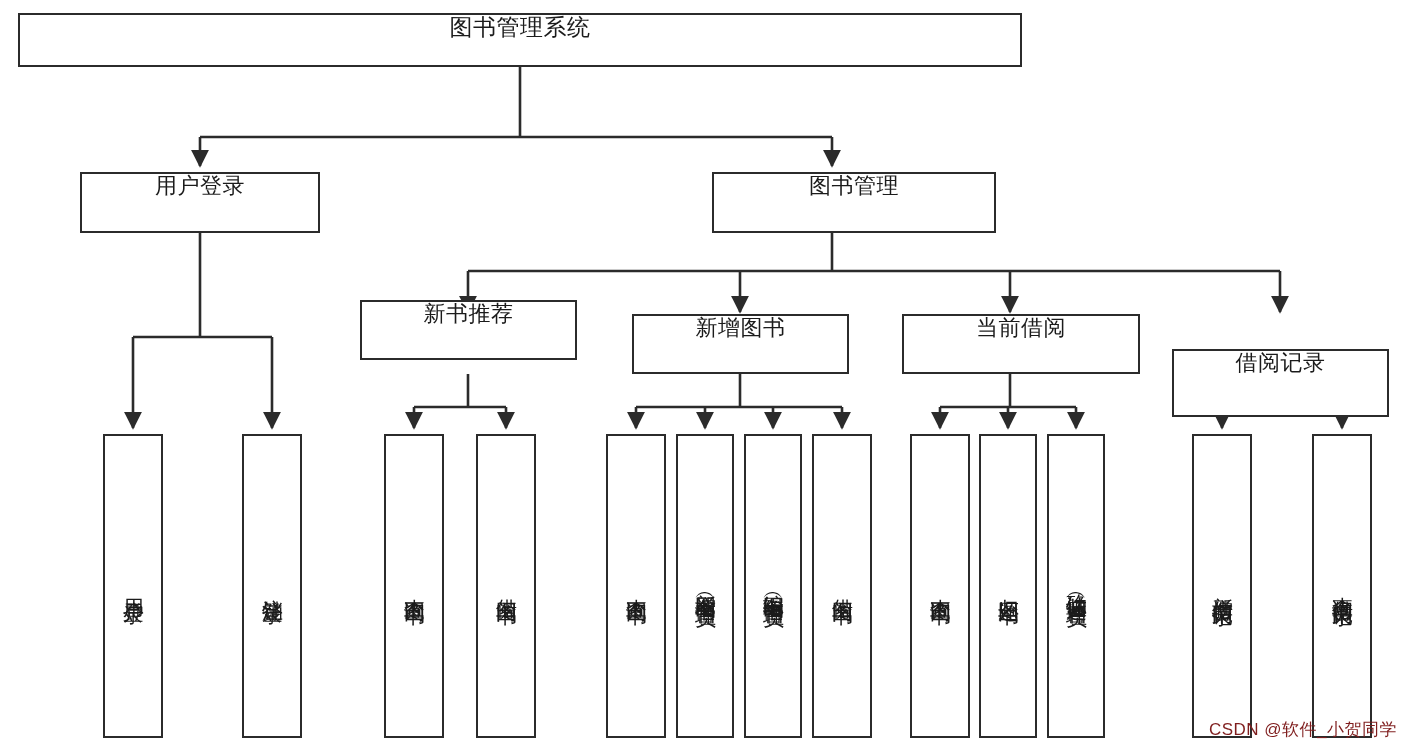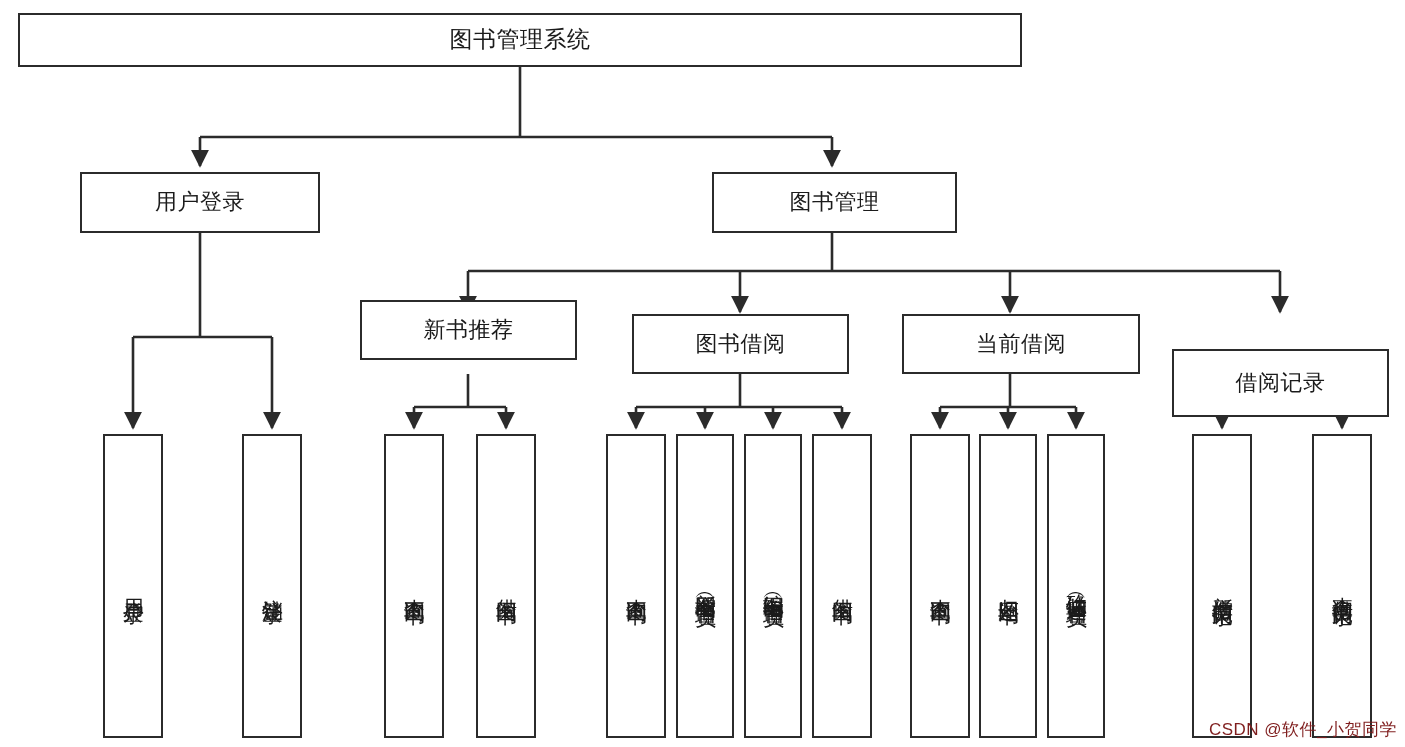--- a/index.html
+++ b/index.html
@@ -25,21 +25,21 @@
     width: 1405px;
     height: 747px;
     pointer-events: none;
   }
   .node {
     position: absolute;
     box-sizing: border-box;
     border: 2px solid #2b2b2b;
     background: #ffffff;
     display: flex;
-    align-items: center;
+    align-items: flex-start;
     justify-content: center;
     color: #1b1b1b;
   }
   .node-label {
     display: block;
     text-align: center;
     letter-spacing: 0.5px;
     color: #1b1b1b;
   }
   
@@ -133,30 +133,30 @@
   </svg>
 
   <div class="node h root" style="left:18px; top:13px; width:1004px; height:54px;">
     <span class="node-label">图书管理系统</span>
   </div>
 
   <div class="node h" style="left:80px; top:172px; width:240px; height:61px;">
     <span class="node-label">用户登录</span>
   </div>
 
-  <div class="node h" style="left:712px; top:172px; width:245px; height:61px;">
+  <div class="node h" style="left:712px; top:172px; width:284px; height:61px;">
     <span class="node-label">图书管理</span>
   </div>
 
   <div class="node h" style="left:360px; top:300px; width:217px; height:60px;">
     <span class="node-label">新书推荐</span>
   </div>
 
   <div class="node h" style="left:632px; top:314px; width:217px; height:60px;">
-    <span class="node-label">图书借阅</span>
+    <span class="node-label">新增图书</span>
   </div>
 
   <div class="node h" style="left:902px; top:314px; width:238px; height:60px;">
     <span class="node-label">当前借阅</span>
   </div>
 
   <div class="node h" style="left:1172px; top:314px; width:217px; height:68px;margin-top:35px;">
     <span class="node-label">借阅记录</span>
   </div>
 

